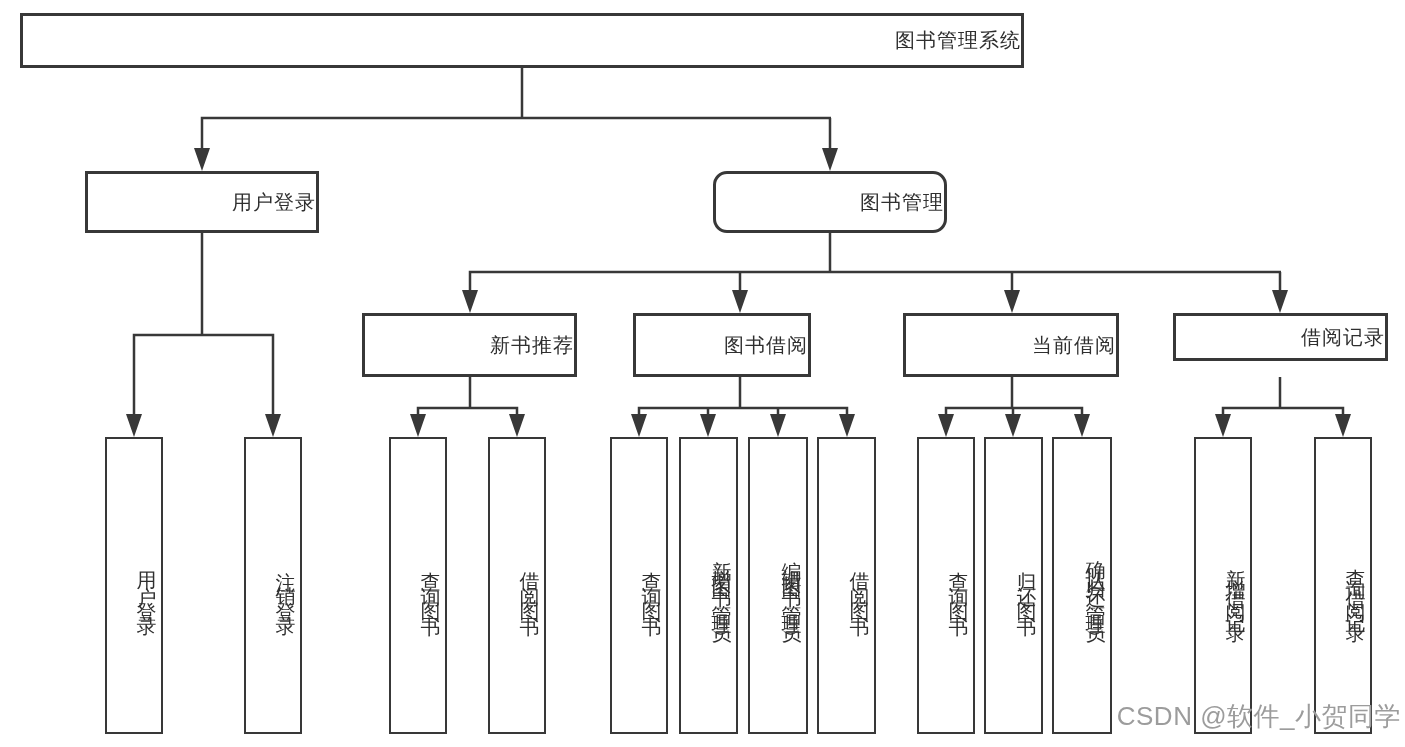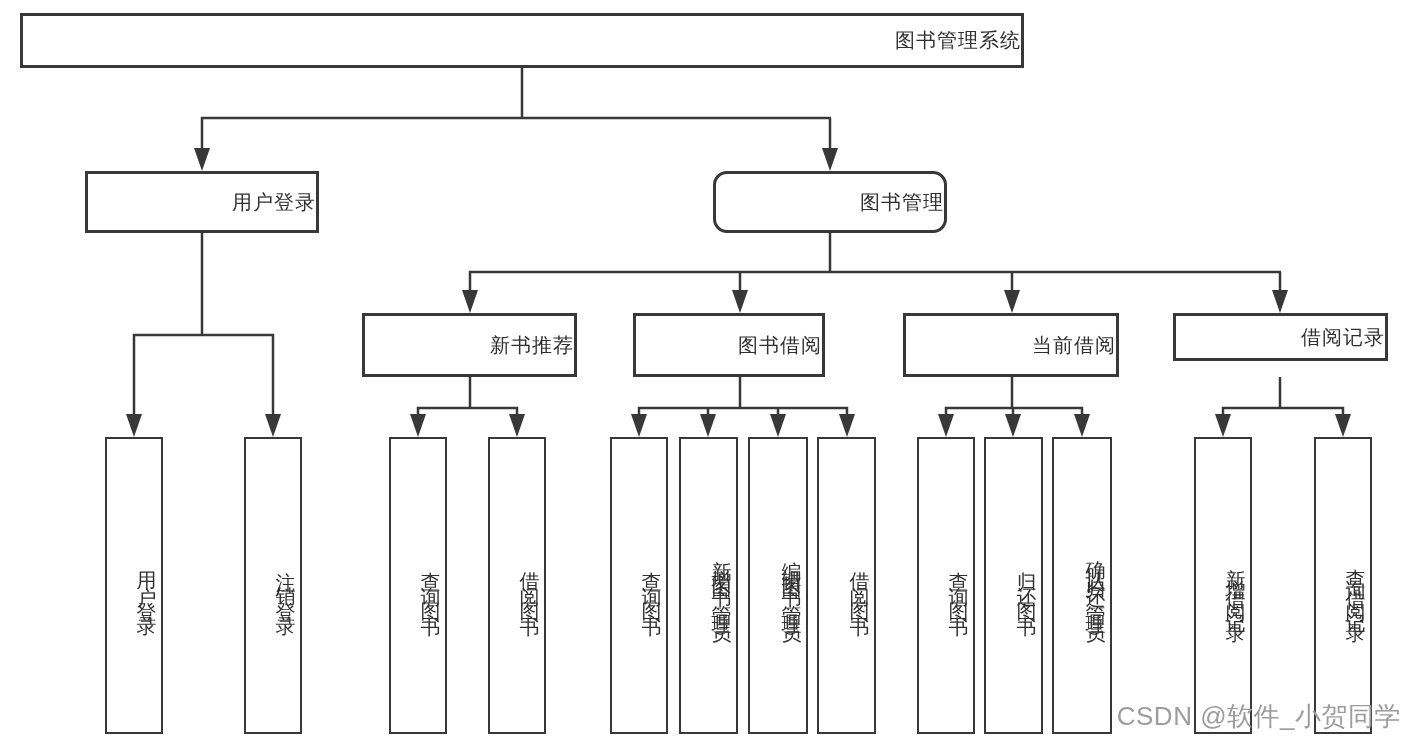--- a/index.html
+++ b/index.html
@@ -91,21 +91,21 @@
   <div class="node" style="left:85px;top:171px;width:234px;height:62px;">
     <span>用户登录</span>
   </div>
   <div class="node" style="left:713px;top:171px;width:234px;height:62px;border-radius:14px;">
     <span>图书管理</span>
   </div>
 
   <div class="node" style="left:362px;top:313px;width:215px;height:64px;">
     <span>新书推荐</span>
   </div>
-  <div class="node" style="left:633px;top:313px;width:192px;height:64px;">
+  <div class="node" style="left:633px;top:313px;width:178px;height:64px;">
     <span>图书借阅</span>
   </div>
   <div class="node" style="left:903px;top:313px;width:216px;height:64px;">
     <span>当前借阅</span>
   </div>
   <div class="node" style="left:1173px;top:313px;width:215px;height:48px;">
     <span>借阅记录</span>
   </div>
 
   <div class="node leaf" style="left:105px;top:437px;width:58px;height:297px;">

